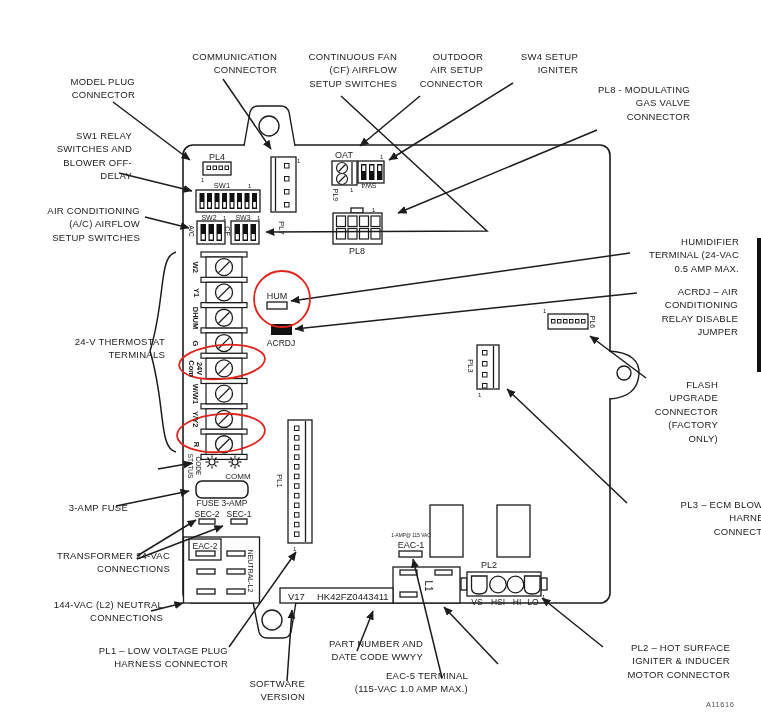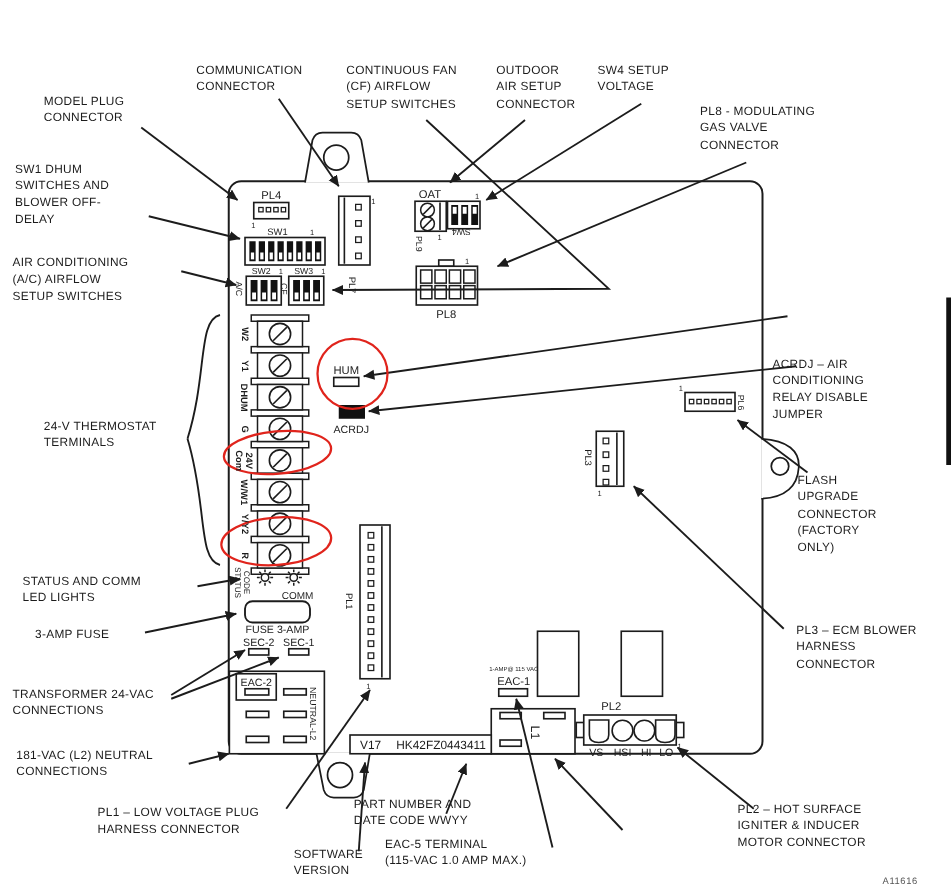--- a/index.html
+++ b/index.html
@@ -1,19 +1,19 @@
 <!DOCTYPE html>
 <html><head>
 <meta charset="utf-8">
 <style>
   html,body{margin:0;padding:0;background:#fff;}
   #canvas{position:relative;width:761px;height:714px;background:#fff;overflow:hidden;
           font-family:"Liberation Sans","DejaVu Sans",sans-serif;color:#1c1c1c;}
   svg{position:absolute;left:0;top:0;}
-  .callout{position:absolute;white-space:pre-line;text-align:left;font-size:9.5px;
+  .callout{position:absolute;white-space:pre-line;text-align:right;font-size:9.5px;
            line-height:1.42;letter-spacing:.25px;color:#1c1c1c;}
   .fig{position:absolute;font-size:7.5px;color:#555;letter-spacing:.5px;}
   text{fill:#1c1c1c;font-family:"Liberation Sans","DejaVu Sans",sans-serif;}
   .ref{font-size:9px;}
   .ref-mid{font-size:8.5px;}
   .ref-sm{font-size:7px;}
   .ref-7p5{font-size:7.5px;}
   .tiny{font-size:6px;}
   .term{font-size:7.5px;font-weight:bold;}
   .mini{font-size:4.8px;}
@@ -319,48 +319,49 @@
 CONNECTOR</div>
 <div class="callout" style="left:157px;top:50px;width:120px">COMMUNICATION
 CONNECTOR</div>
 <div class="callout" style="left:277px;top:50px;width:120px">CONTINUOUS FAN
 (CF) AIRFLOW
 SETUP SWITCHES</div>
 <div class="callout" style="left:397px;top:50px;width:86px">OUTDOOR
 AIR SETUP
 CONNECTOR</div>
 <div class="callout" style="left:478px;top:50px;width:100px">SW4 SETUP
-VOLTAGE</div>
+IGNITER</div>
 <div class="callout" style="left:560px;top:83px;width:130px">PL8 - MODULATING
 GAS VALVE
 CONNECTOR</div>
-<div class="callout" style="left:12px;top:129px;width:120px">SW1 DHUM
+<div class="callout" style="left:12px;top:129px;width:120px">SW1 RELAY
 SWITCHES AND
 BLOWER OFF-
 DELAY</div>
 <div class="callout" style="left:10px;top:204px;width:130px">AIR CONDITIONING
 (A/C) AIRFLOW
 SETUP SWITCHES</div>
 <div class="callout" style="left:35px;top:335px;width:130px">24-V THERMOSTAT
 TERMINALS</div>
+<div class="callout" style="left:619px;top:235px;width:120px">HUMIDIFIER
+TERMINAL (24-VAC
+0.5 AMP MAX.</div>
 <div class="callout" style="left:618px;top:285px;width:120px">ACRDJ – AIR
 CONDITIONING
 RELAY DISABLE
 JUMPER</div>
 <div class="callout" style="left:638px;top:378px;width:80px">FLASH
 UPGRADE
 CONNECTOR
 (FACTORY
 ONLY)</div>
-<div class="callout" style="left:18px;top:459px;width:140px">STATUS AND COMM
-LED LIGHTS</div>
 <div class="callout" style="left:28px;top:501px;width:100px">3-AMP FUSE</div>
 <div class="callout" style="left:10px;top:549px;width:160px">TRANSFORMER 24-VAC
 CONNECTIONS</div>
-<div class="callout" style="left:13px;top:598px;width:150px">181-VAC (L2) NEUTRAL
+<div class="callout" style="left:13px;top:598px;width:150px">144-VAC (L2) NEUTRAL
 CONNECTIONS</div>
 <div class="callout" style="left:78px;top:644px;width:150px">PL1 – LOW VOLTAGE PLUG
 HARNESS CONNECTOR</div>
 <div class="callout" style="left:235px;top:677px;width:70px">SOFTWARE
 VERSION</div>
 <div class="callout" style="left:283px;top:637px;width:140px">PART NUMBER AND
 DATE CODE WWYY</div>
 <div class="callout" style="left:308px;top:669px;width:160px">EAC-5 TERMINAL
 (115-VAC 1.0 AMP MAX.)</div>
 <div class="callout" style="left:590px;top:641px;width:140px">PL2 – HOT SURFACE

